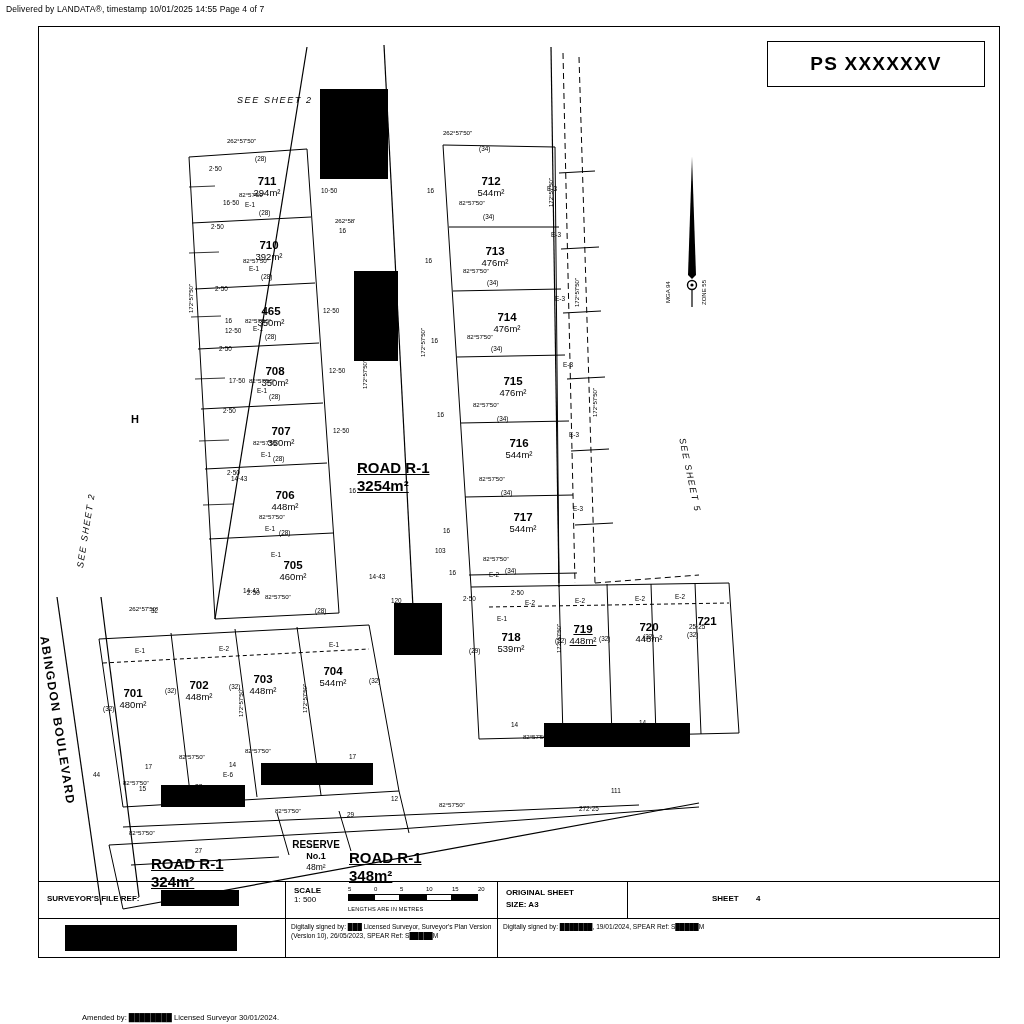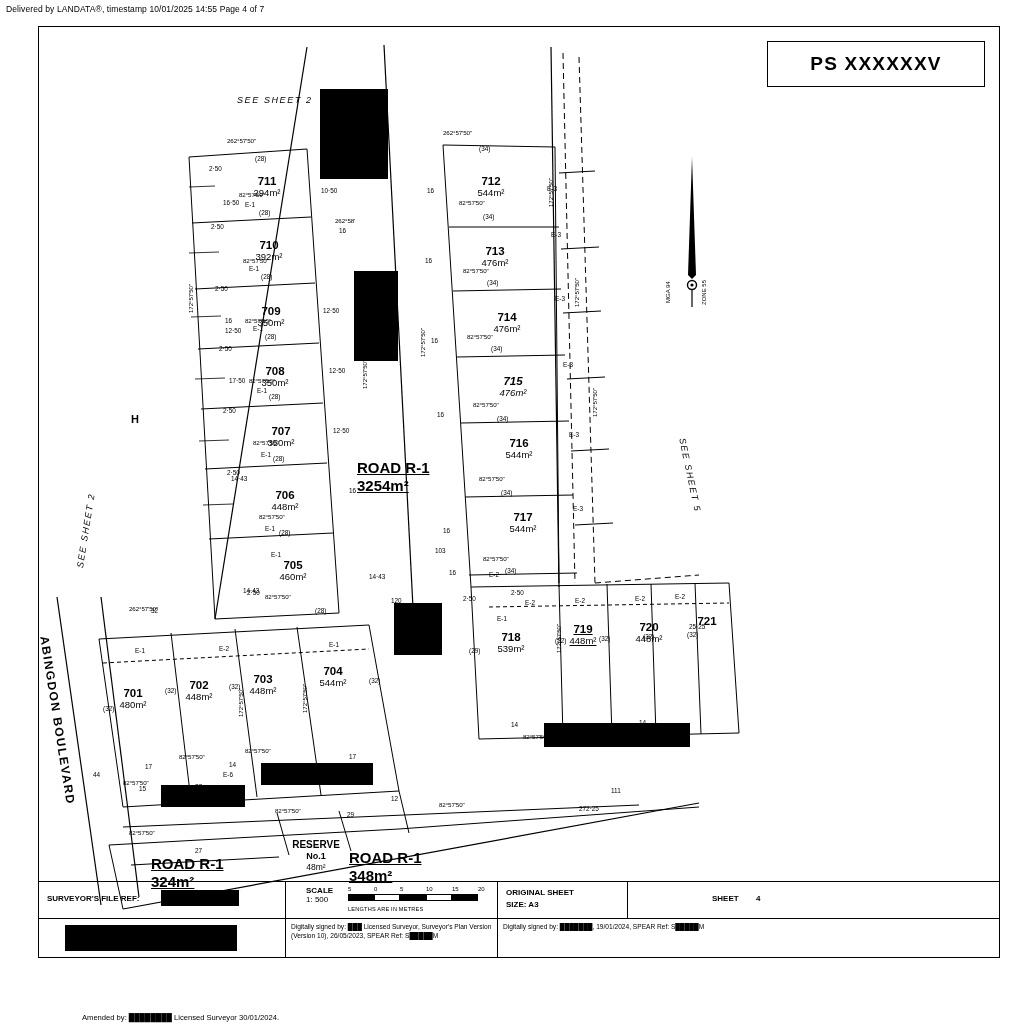--- a/index.html
+++ b/index.html
@@ -195,21 +195,21 @@
 
     <div class="lotblk" style="left:196px;top:148px;width:64px;">
       <div class="lotno">711</div>
       <div class="lotar">294m²</div>
     </div>
     <div class="lotblk" style="left:198px;top:212px;width:64px;">
       <div class="lotno">710</div>
       <div class="lotar">392m²</div>
     </div>
     <div class="lotblk" style="left:200px;top:278px;width:64px;">
-      <div class="lotno">709</div>
+      <div class="lotno">465</div>
       <div class="lotar">350m²</div>
     </div>
     <div class="lotblk" style="left:204px;top:338px;width:64px;">
       <div class="lotno">708</div>
       <div class="lotar">350m²</div>
     </div>
     <div class="lotblk" style="left:210px;top:398px;width:64px;">
       <div class="lotno">707</div>
       <div class="lotar">350m²</div>
     </div>
@@ -227,21 +227,21 @@
       <div class="lotar">544m²</div>
     </div>
     <div class="lotblk" style="left:424px;top:218px;width:64px;">
       <div class="lotno">713</div>
       <div class="lotar">476m²</div>
     </div>
     <div class="lotblk" style="left:436px;top:284px;width:64px;">
       <div class="lotno">714</div>
       <div class="lotar">476m²</div>
     </div>
-    <div class="lotblk" style="left:442px;top:348px;width:64px;font-style:italic;">
+    <div class="lotblk" style="left:442px;top:348px;width:64px;">
       <div class="lotno">715</div>
       <div class="lotar">476m²</div>
     </div>
     <div class="lotblk" style="left:448px;top:410px;width:64px;">
       <div class="lotno">716</div>
       <div class="lotar">544m²</div>
     </div>
     <div class="lotblk" style="left:452px;top:484px;width:64px;">
       <div class="lotno">717</div>
       <div class="lotar">544m²</div>
@@ -434,21 +434,21 @@
   </div>
 
   <div class="info">
 
     <div class="info-row1">
       <div class="cell" style="width:246px;">
         <div class="lbl" style="position:absolute;left:8px;top:12px;">SURVEYOR'S FILE REF:</div>
         <div class="redact" style="left:122px;top:8px;width:78px;height:16px;"></div>
       </div>
 
-      <div class="cell" style="width:212px;padding-left:12px;">
+      <div class="cell" style="width:212px;">
         <div class="scale-wrap">
           <div>SCALE</div>
           <div style="font-weight:normal;">1: 500</div>
         </div>
         <div class="scale-ticks">
           <span style="left:0px;">5</span>
           <span style="left:26px;">0</span>
           <span style="left:52px;">5</span>
           <span style="left:78px;">10</span>
           <span style="left:104px;">15</span>

